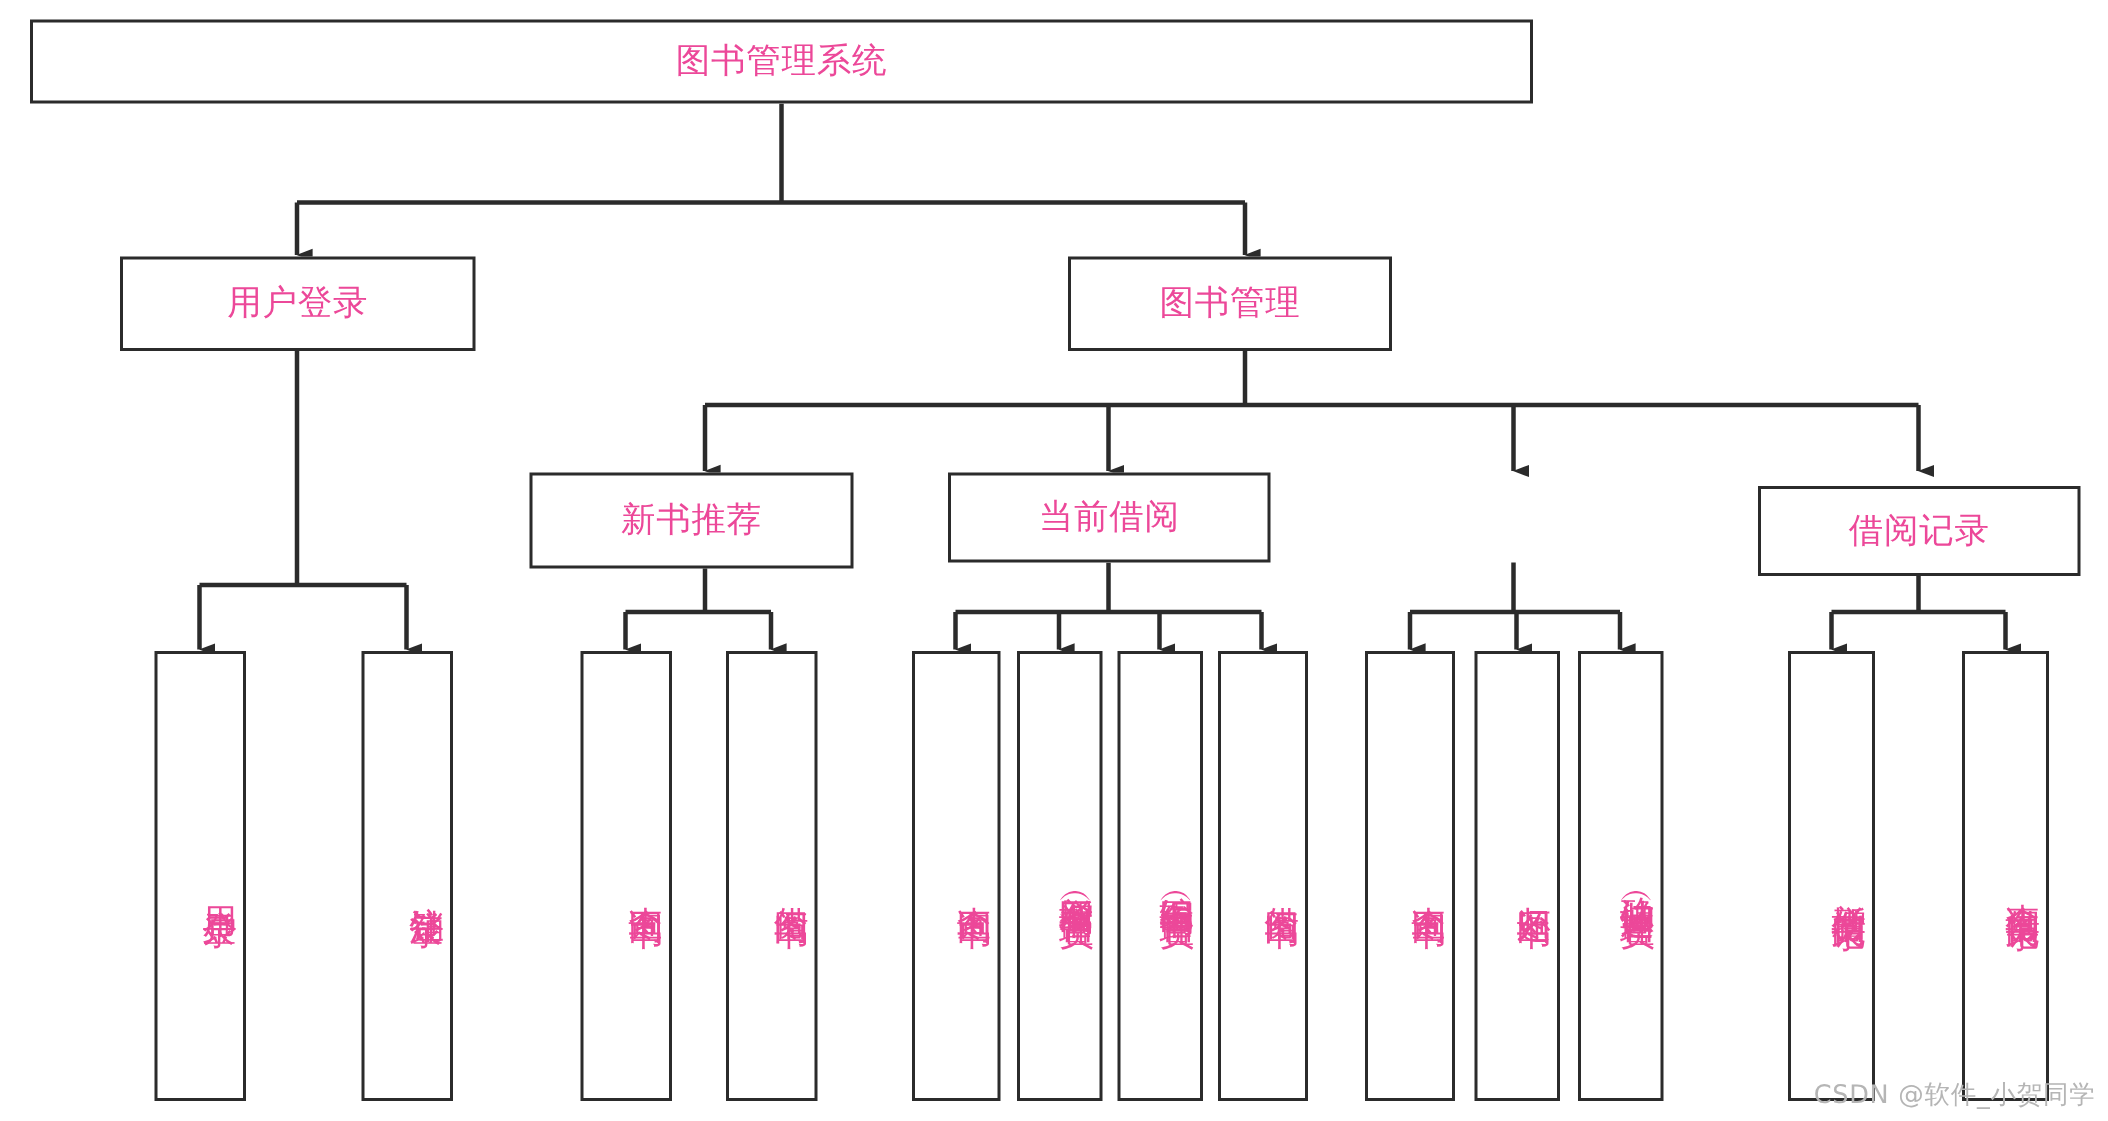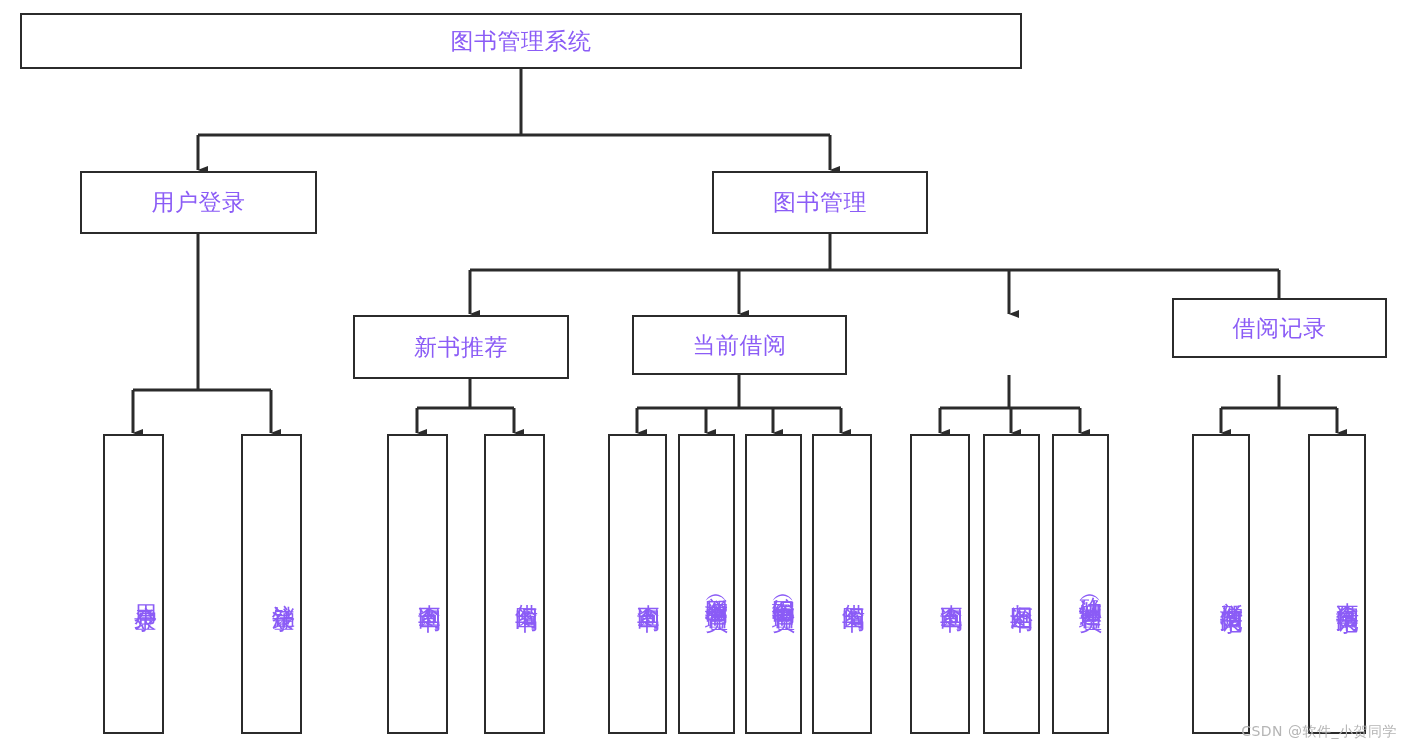--- a/index.html
+++ b/index.html
@@ -27,21 +27,21 @@
     pointer-events: none;
   }
   .node {
     position: absolute;
     box-sizing: border-box;
     background: #ffffff;
     border: 2.5px solid #2b2b2b;
     display: flex;
     align-items: center;
     justify-content: center;
-    color: #8b5cf6;
+    color: #ec4899;
   }
   .node-h {
     font-size: 23px;
     line-height: 1.25;
     letter-spacing: 0.5px;
     white-space: nowrap;
   }
   .node-v {
     writing-mode: vertical-rl;
     text-orientation: upright;
@@ -53,21 +53,21 @@
     padding-top: 12px;
     text-align: left;
   }
   .node-v.tall-text {
     padding-top: 8px;
   }
   #watermark {
     position: absolute;
     right: 8px;
     bottom: 6px;
-    font-size: 14px;
+    font-size: 17px;
     color: #b5b5b5;
     letter-spacing: 0.5px;
     white-space: nowrap;
     user-select: none;
   }
 </style>
 </head>
 <body>
 
 <div id="diagram-root">
@@ -115,21 +115,21 @@
       </g>
   </svg>
 
   <div class="node node-h" style="left: 20px; top: 13px; width: 1002px; height: 56px;">图书管理系统</div>
 
   <div class="node node-h" style="left: 80px; top: 171px; width: 237px; height: 63px;">用户登录</div>
   <div class="node node-h" style="left: 712px; top: 171px; width: 216px; height: 63px;">图书管理</div>
 
   <div class="node node-h" style="left: 353px; top: 315px; width: 216px; height: 64px;">新书推荐</div>
   <div class="node node-h" style="left: 632px; top: 315px; width: 215px; height: 60px;">当前借阅</div>
-  <div class="node node-h" style="left: 1172px; top: 298px; width: 215px; height: 60px;">借阅记录</div>
+  <div class="node node-h" style="left: 1172px; top: 324px; width: 215px; height: 60px;">借阅记录</div>
 
   <div class="node node-v" style="left: 103px; top: 434px; width: 61px; height: 300px;">用户登录</div>
   <div class="node node-v" style="left: 241px; top: 434px; width: 61px; height: 300px;">注销登录</div>
   <div class="node node-v" style="left: 387px; top: 434px; width: 61px; height: 300px;">查询图书</div>
   <div class="node node-v" style="left: 484px; top: 434px; width: 61px; height: 300px;">借阅图书</div>
   <div class="node node-v" style="left: 608px; top: 434px; width: 59px; height: 300px;">查询图书</div>
   <div class="node node-v tall-text" style="left: 678px; top: 434px; width: 57px; height: 300px;">新增图书（管理员）</div>
   <div class="node node-v tall-text" style="left: 745px; top: 434px; width: 57px; height: 300px;">编辑图书（管理员）</div>
   <div class="node node-v" style="left: 812px; top: 434px; width: 60px; height: 300px;">借阅图书</div>
   <div class="node node-v" style="left: 910px; top: 434px; width: 60px; height: 300px;">查询图书</div>

